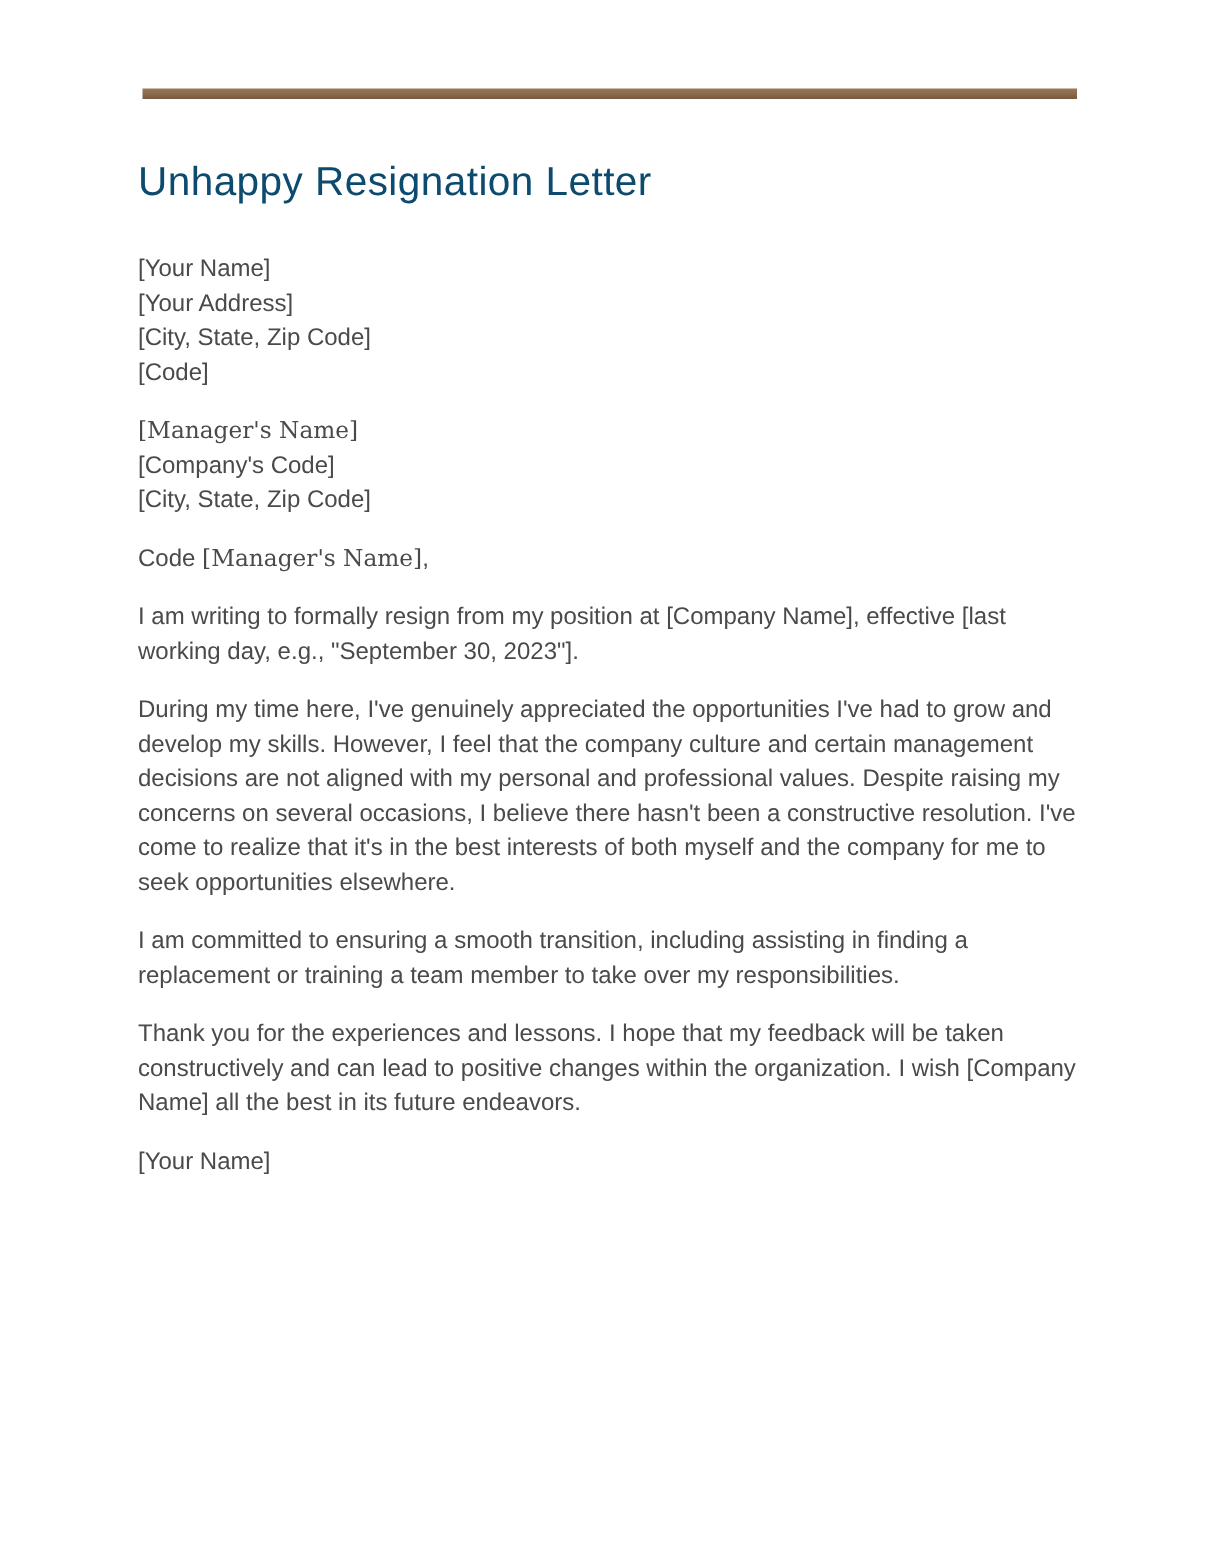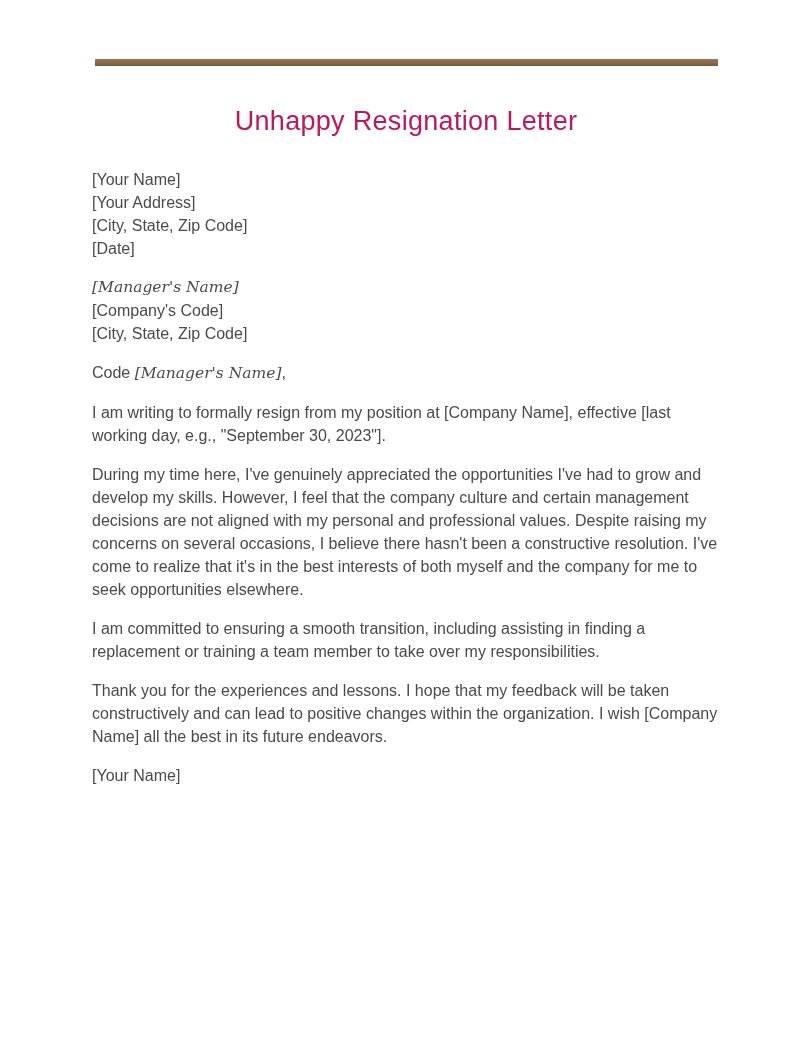--- a/index.html
+++ b/index.html
@@ -30,52 +30,50 @@
     position: absolute;
     left: 92px;
     top: 0;
     width: 628px;
     color: #4a4a4a;
     font-size: 16px;
     line-height: 23px;
   }
   .doc-title {
     margin: 103px 0 28px 0;
-    text-align: center;
     font-size: 27px;
     line-height: 37px;
     font-weight: 400;
-    color: #be185d;
+    color: #0c4a6e;
     letter-spacing: 0.3px;
   }
   .block { margin: 0 0 16px 0; }
   .line { white-space: nowrap; }
   .serif {
     font-family: "DejaVu Serif", "Liberation Serif", serif;
     font-size: 15.5px;
-    font-style: italic;
   }
   p.block { margin-top: 0; }
 </style>
 </head>
 <body>
 
 <div class="page">
 
   <div class="accent-bar"></div>
 
   <div class="content">
 
     <h1 class="doc-title">Unhappy Resignation Letter</h1>
 
     <div class="block">
       <div class="line">[Your Name]</div>
       <div class="line">[Your Address]</div>
       <div class="line">[City, State, Zip Code]</div>
-      <div class="line">[Date]</div>
+      <div class="line">[Code]</div>
     </div>
 
     <div class="block">
       <div class="line serif">[Manager's Name]</div>
       <div class="line">[Company's Code]</div>
       <div class="line">[City, State, Zip Code]</div>
     </div>
 
     <div class="block"><span>Code </span><span class="serif">[Manager's Name]</span><span>,</span></div>
 

